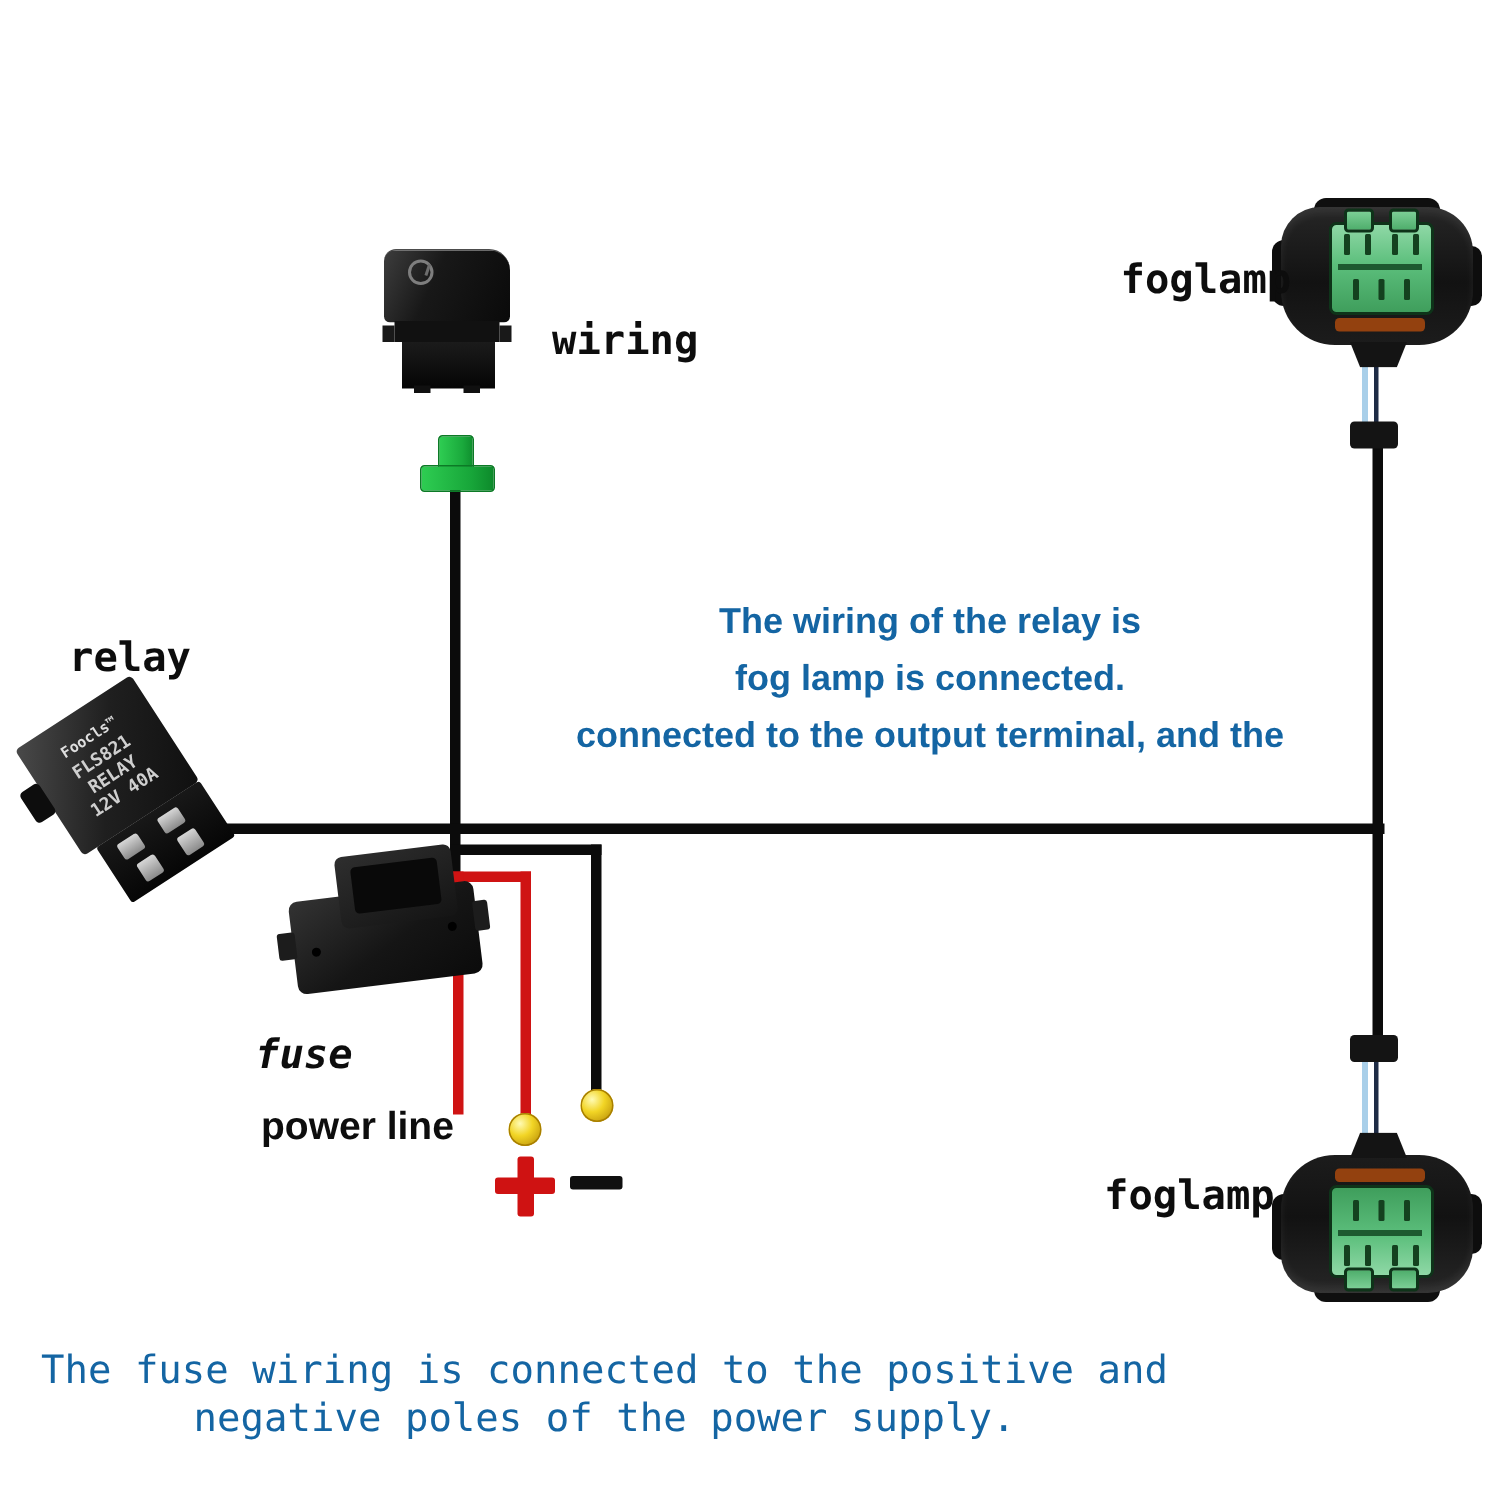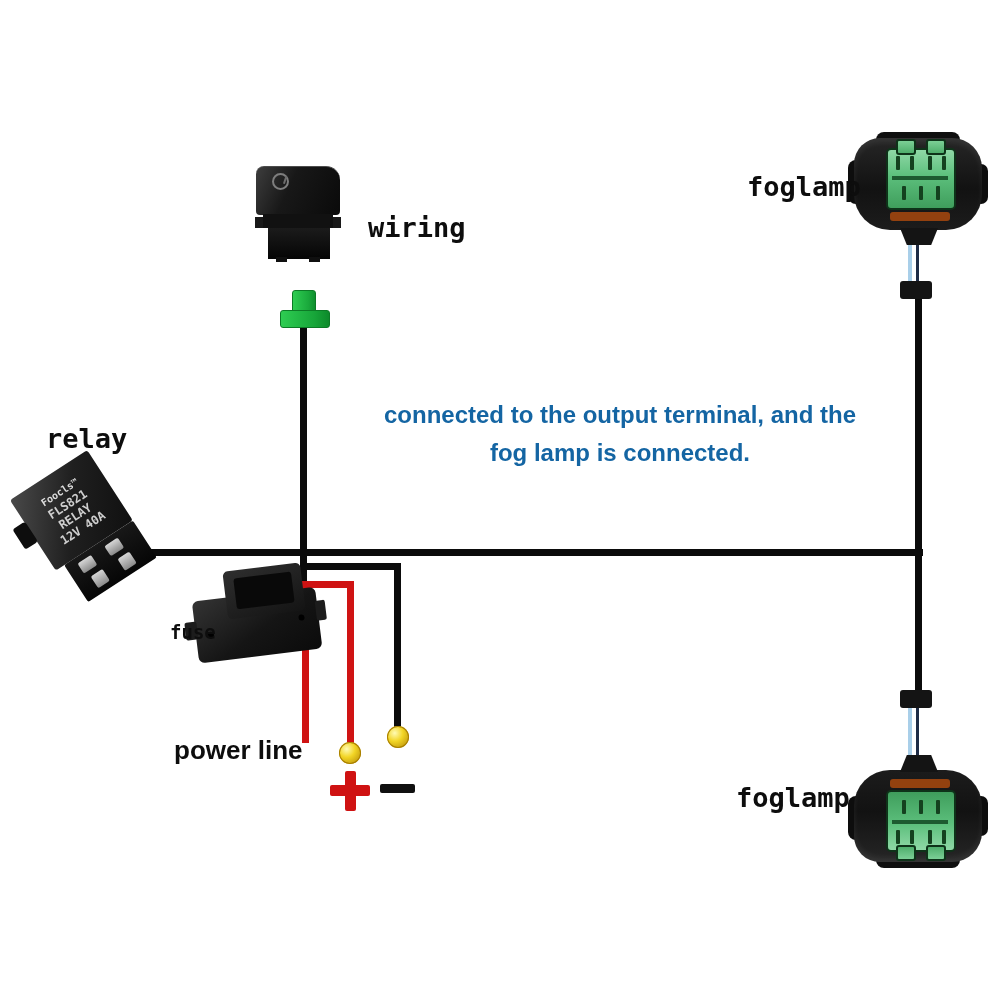--- a/index.html
+++ b/index.html
@@ -207,23 +207,28 @@
       <div class="fl-slit" style="left:14px;top:36px;"></div>
       <div class="fl-slit" style="left:31px;top:36px;"></div>
       <div class="fl-slit" style="left:48px;top:36px;"></div>
     </div>
     <div class="fl-neck"></div>
   </div>
 
   <div class="lbl" style="left:368px;top:212px;font-size:27px;">wiring</div>
   <div class="lbl" style="left:747px;top:171px;font-size:27px;">foglamp</div>
   <div class="lbl" style="left:46px;top:423px;font-size:27px;">relay</div>
-  <div class="lbl" style="left:170px;top:621px;font-size:19px;">fuse</div>
+  <div class="lbl" style="left:170px;top:688px;font-size:27px;font-style:italic;">fuse</div>
   <div class="lbl" style="left:174px;top:735px;font-size:26px;font-family:'Liberation Sans',sans-serif;">power line</div>
   <div class="lbl" style="left:736px;top:782px;font-size:27px;">foglamp</div>
 
   <div class="note note-mid" style="left:320px;top:396px;width:600px;">
+    <div>The wiring of the relay is</div>
+    <div>fog lamp is connected.</div>
     <div>connected to the output terminal, and the</div>
-    <div>fog lamp is connected.</div>
-  </div>
-
+  </div>
+
+  <div class="note note-bottom" style="left:3px;top:898px;width:800px;">
+    <div>The fuse wiring is connected to the positive and</div>
+    <div>negative poles of the power supply.</div>
+  </div>
 
 </div>
 
 </body></html>

